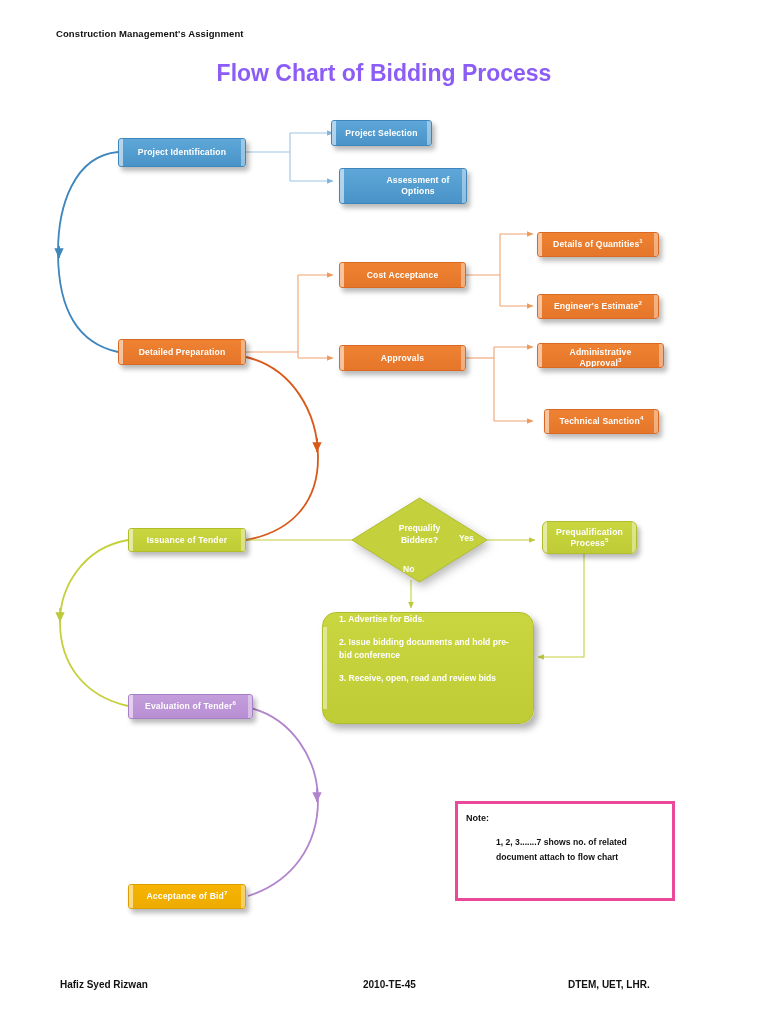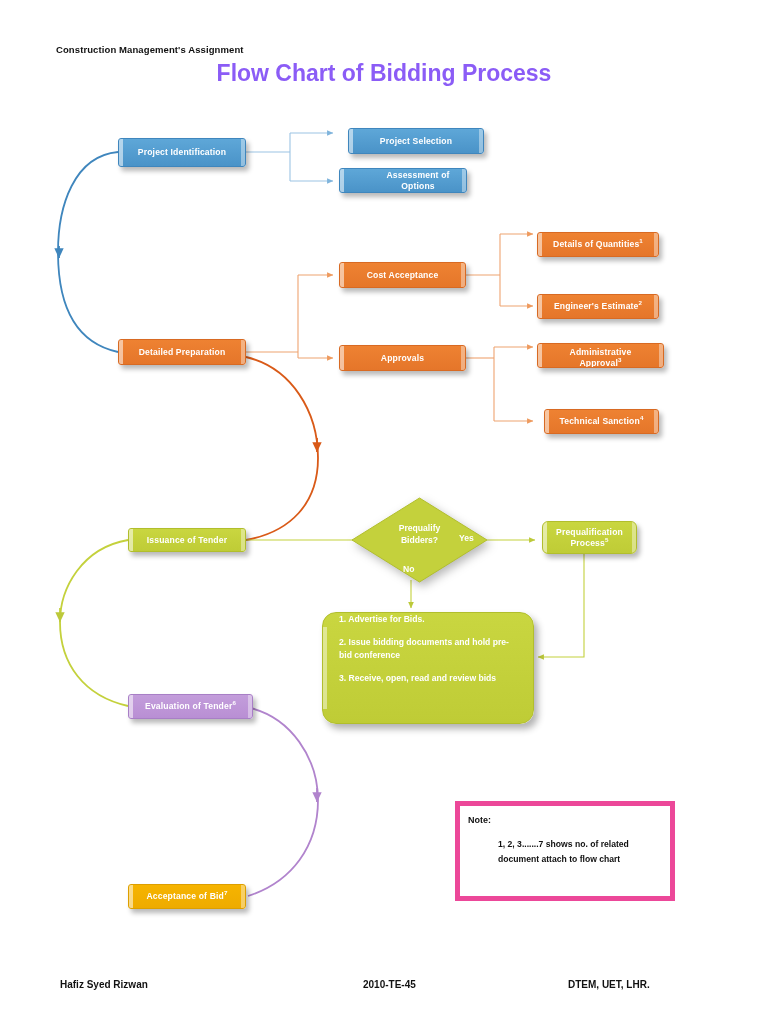--- a/index.html
+++ b/index.html
@@ -17,21 +17,21 @@
     width: 768px;
     height: 1024px;
     overflow: hidden;
     background: #ffffff;
   }
 
   
   #doc-header {
     position: absolute;
     left: 56px;
-    top: 44px;
+    top: 28px;
     font-size: 9.5px;
     font-weight: bold;
     letter-spacing: 0.1px;
     color: #111;
     white-space: nowrap;
   }
   #doc-title {
     position: absolute;
     left: 0;
     top: 60px;
@@ -157,21 +157,21 @@
   }
 
   
   #note-box {
     position: absolute;
     left: 455px;
     top: 801px;
     width: 220px;
     height: 100px;
     box-sizing: border-box;
-    border: 5px solid #ec4899;
+    border: 3px solid #ec4899;
     background: #ffffff;
   }
   #note-box .note-title {
     position: absolute;
     left: 8px;
     top: 9px;
     font-size: 9px;
     font-weight: bold;
     color: #111;
   }
@@ -278,25 +278,25 @@
     <g>
       <path d="M246,707 C292,716 318,760 318,800 C318,846 292,882 248,896" stroke="#B184CD" stroke-width="1.8" fill="none"></path>
       <path d="M317,788 L317,802" stroke="#B184CD" stroke-width="1.8" fill="none" marker-end="url(#ah-purple)"></path>
     </g>
   </svg>
 
   <div class="node blue" style="left:118px; top:138px; width:128px; height:29px;align-items:center;">
     <span class="lbl">Project Identification</span>
   </div>
 
-  <div class="node blue" style="left:348px; top:120px; width:136px; height:26px;margin-top:8px;">
+  <div class="node blue" style="left:331px; top:120px; width:101px; height:26px;">
     <span class="lbl">Project Selection</span>
   </div>
 
-  <div class="node blue" style="left:339px; top:168px; width:128px; height:25px;padding-left:36px;">
+  <div class="node blue" style="left:339px; top:168px; width:128px; height:36px;padding-left:36px;">
     <span class="lbl">Assessment of Options</span>
   </div>
 
   <div class="node orange" style="left:118px; top:339px; width:128px; height:26px;">
     <span class="lbl">Detailed Preparation</span>
   </div>
 
   <div class="node orange" style="left:339px; top:262px; width:127px; height:26px;">
     <span class="lbl">Cost Acceptance</span>
   </div>

